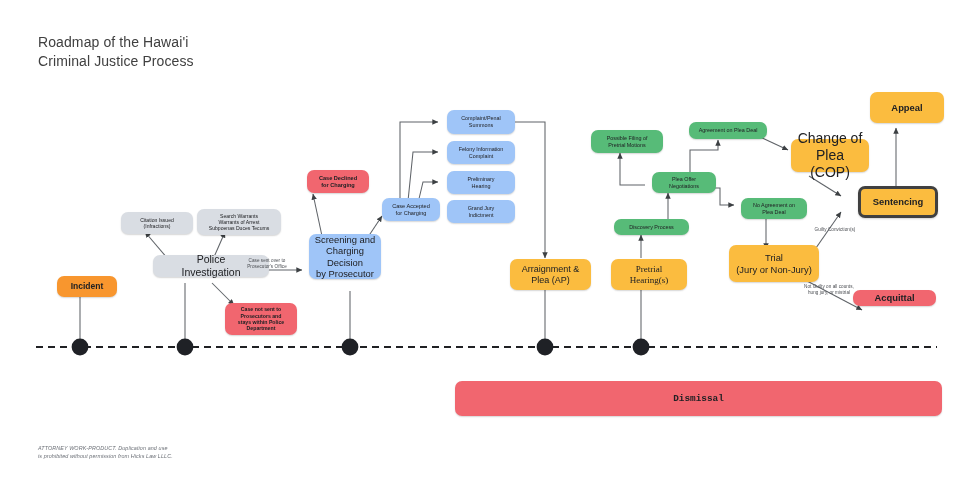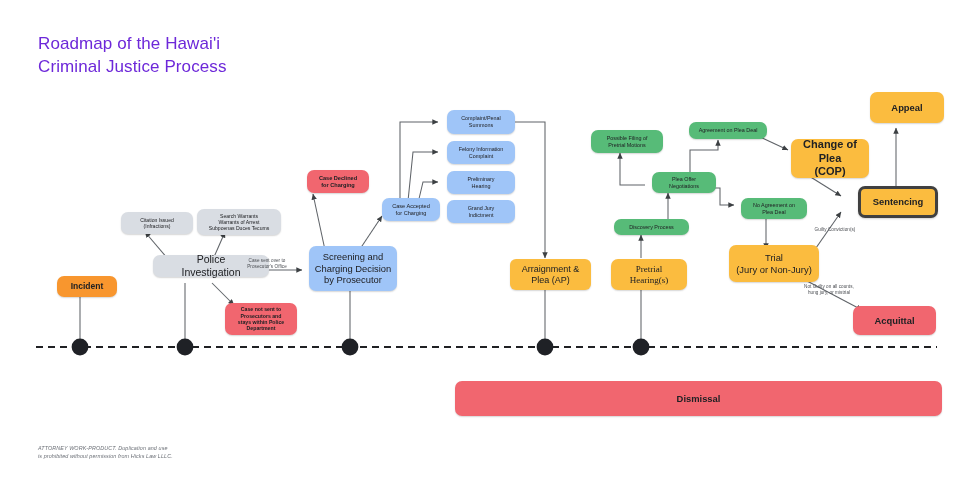--- a/index.html
+++ b/index.html
@@ -13,23 +13,23 @@
     width: 980px;
     height: 500px;
     background: #ffffff;
     font-family: "Liberation Sans", sans-serif;
     overflow: hidden;
   }
   #title {
     position: absolute;
     left: 38px;
     top: 33px;
-    font-size: 17px;
+    font-size: 14px;
     line-height: 1.35;
-    color: #6d28d9;
+    color: #404040;
     white-space: pre-line;
     letter-spacing: 0.1px;
   }
   #footer {
     position: absolute;
     left: 38px;
     top: 445px;
     font-size: 5.4px;
     line-height: 1.45;
     color: #6b6f76;
@@ -169,21 +169,21 @@
 
   <div class="node n-gray" style="left:190px; top:209px; width:84px; height:26px; font-size:5.1px;">Search Warrants
 Warrants of Arrest
 Subpoenas Duces Tecums</div>
 
   <div class="node n-red bold" style="left:218px; top:303px; width:72px; height:32px; font-size:5.2px;">Case not sent to
 Prosecutors and
 stays within Police
 Department</div>
 
-  <div class="node n-blue" style="left:302px; top:246px; width:88px; height:45px; font-size:9.4px;">Screening and
+  <div class="node n-blue" style="left:302px; top:234px; width:72px; height:45px; font-size:9.4px;">Screening and
 Charging Decision
 by Prosecutor</div>
 
   <div class="node n-red bold" style="left:300px; top:170px; width:62px; height:23px; font-size:5.6px;">Case Declined
 for Charging</div>
 
   <div class="node n-bluesm" style="left:375px; top:198px; width:58px; height:23px; font-size:5.6px;">Case Accepted
 for Charging</div>
 
   <div class="node n-bluesm" style="left:440px; top:110px; width:68px; height:24px; font-size:5.4px;">Complaint/Penal
@@ -191,52 +191,52 @@
 
   <div class="node n-bluesm" style="left:440px; top:141px; width:68px; height:23px; font-size:5.4px;">Felony Information
 Complaint</div>
 
   <div class="node n-bluesm" style="left:440px; top:171px; width:68px; height:23px; font-size:5.4px;">Preliminary
 Hearing</div>
 
   <div class="node n-bluesm" style="left:440px; top:200px; width:68px; height:23px; font-size:5.4px;">Grand Jury
 Indictment</div>
 
-  <div class="node n-yellow" style="left:503px; top:259px; width:81px; height:31px; font-size:9px;border-radius:6px;">Arraignment &amp;
+  <div class="node n-yellow" style="left:503px; top:259px; width:81px; height:31px; font-size:9px;">Arraignment &amp;
 Plea (AP)</div>
 
   <div class="node n-yellow" style="left:604px; top:259px; width:76px; height:31px; font-size:9px;font-family:Liberation Serif, serif;">Pretrial
 Hearing(s)</div>
 
   <div class="node n-green" style="left:607px; top:219px; width:75px; height:16px; font-size:5.4px;">Discovery Process</div>
 
   <div class="node n-green" style="left:645px; top:172px; width:64px; height:21px; font-size:5.4px;">Plea Offer
 Negotiations</div>
 
   <div class="node n-green" style="left:584px; top:130px; width:72px; height:23px; font-size:5.4px;">Possible Filing of
 Pretrial Motions</div>
 
   <div class="node n-green" style="left:682px; top:122px; width:78px; height:17px; font-size:5.4px;">Agreement on Plea Deal</div>
 
   <div class="node n-green" style="left:734px; top:198px; width:66px; height:21px; font-size:5.4px;">No Agreement on
 Plea Deal</div>
 
-  <div class="node n-yellow" style="left:784px; top:139px; width:78px; height:39px; font-size:11px;font-weight:bold;">Change of Plea
+  <div class="node n-yellow" style="left:784px; top:139px; width:78px; height:33px; font-size:14px;">Change of Plea
 (COP)</div>
 
   <div class="node n-yellow" style="left:722px; top:245px; width:90px; height:37px; font-size:9.4px;text-align:center;">Trial
 (Jury or Non-Jury)</div>
 
   <div class="node n-sentence bold" style="left:851px; top:186px; width:80px; height:32px; font-size:9.4px;">Sentencing</div>
 
   <div class="node n-yellow bold" style="left:863px; top:92px; width:74px; height:31px; font-size:9.4px;">Appeal</div>
 
-  <div class="node n-red bold" style="left:846px; top:306px; width:83px; height:29px; font-size:9.4px;">Acquittal</div>
-
-  <div class="node n-red bold" style="left:448px; top:381px; width:487px; height:35px; font-size:9.4px;">Dismissal</div>
+  <div class="node n-red bold" style="left:846px; top:290px; width:83px; height:16px; font-size:9.4px;">Acquittal</div>
+
+  <div class="node n-red bold" style="left:448px; top:381px; width:487px; height:35px; font-size:9.4px;font-family:Liberation Mono, monospace;">Dismissal</div>
 
   <div class="edge-label" style="left:227px; top:258px; width:80px;">Case sent over to
 Prosecutor's Office</div>
 
   <div class="edge-label" style="left:800px; top:227px; width:70px;">Guilty Conviction(s)</div>
 
   <div class="edge-label" style="left:787px; top:284px; width:84px;">Not Guilty on all counts,
 hung jury, or mistrial</div>
 
   <div id="footer">ATTORNEY WORK-PRODUCT.  Duplication and use

